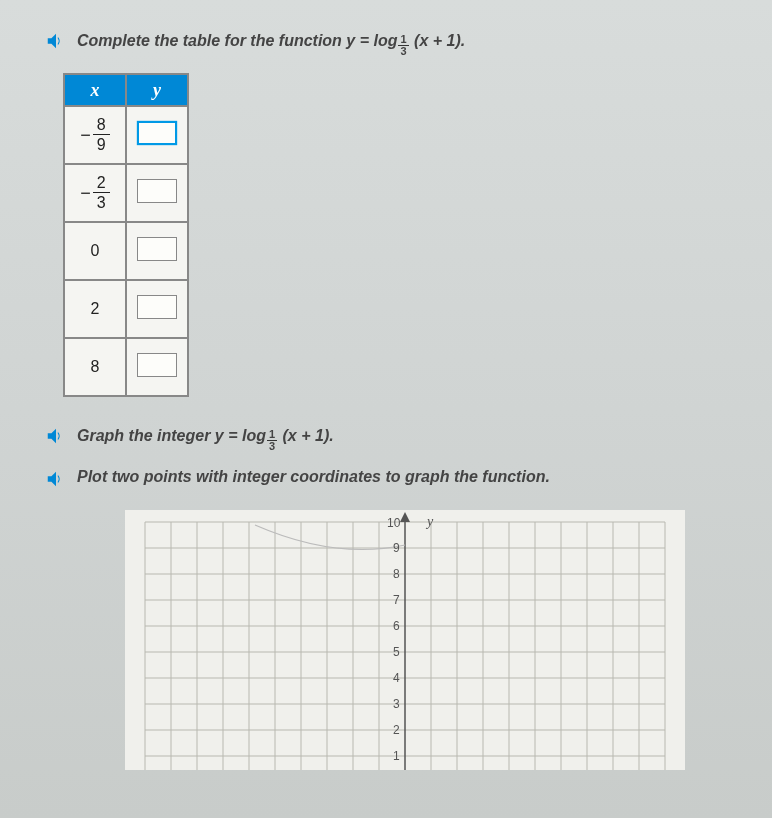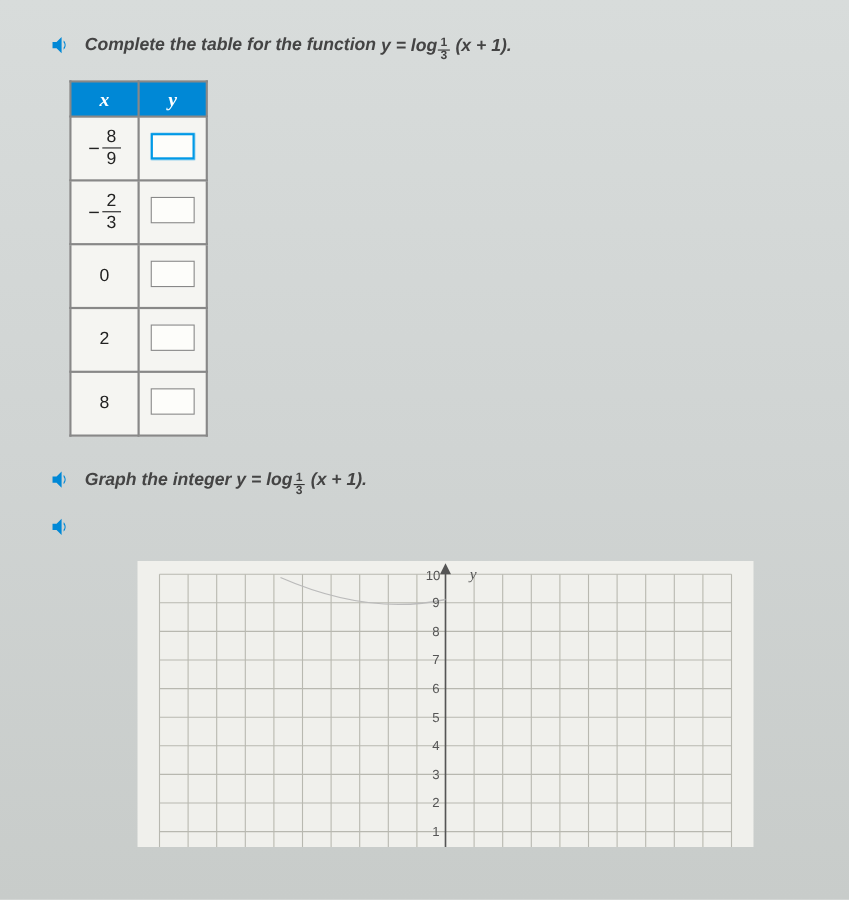--- a/index.html
+++ b/index.html
@@ -175,20 +175,21 @@
   </span>
 </div>
 
 <div class="instruction-row">
   <span class="speaker-icon">
     <svg viewBox="0 0 24 24">
         <path fill="#0088d6" d="M3 9v6h4l5 5V4L7 9H3z"></path>
         <path fill="#0088d6" d="M14 7.5c1.2 1 2 2.6 2 4.5s-.8 3.5-2 4.5v-2c.6-.6 1-1.5 1-2.5s-.4-1.9-1-2.5v-2z"></path>
       </svg>
   </span>
+  <span>Plot two points with integer coordinates to graph the function.</span>
 </div>
 
 <div class="graph-container">
   <svg width="560" height="260" viewBox="0 0 560 260">
 
     <g>
 
       <line class="grid-line" x1="20" y1="12" x2="20" y2="260"></line>
       <line class="grid-line" x1="46" y1="12" x2="46" y2="260"></line>
       <line class="grid-line" x1="72" y1="12" x2="72" y2="260"></line>

